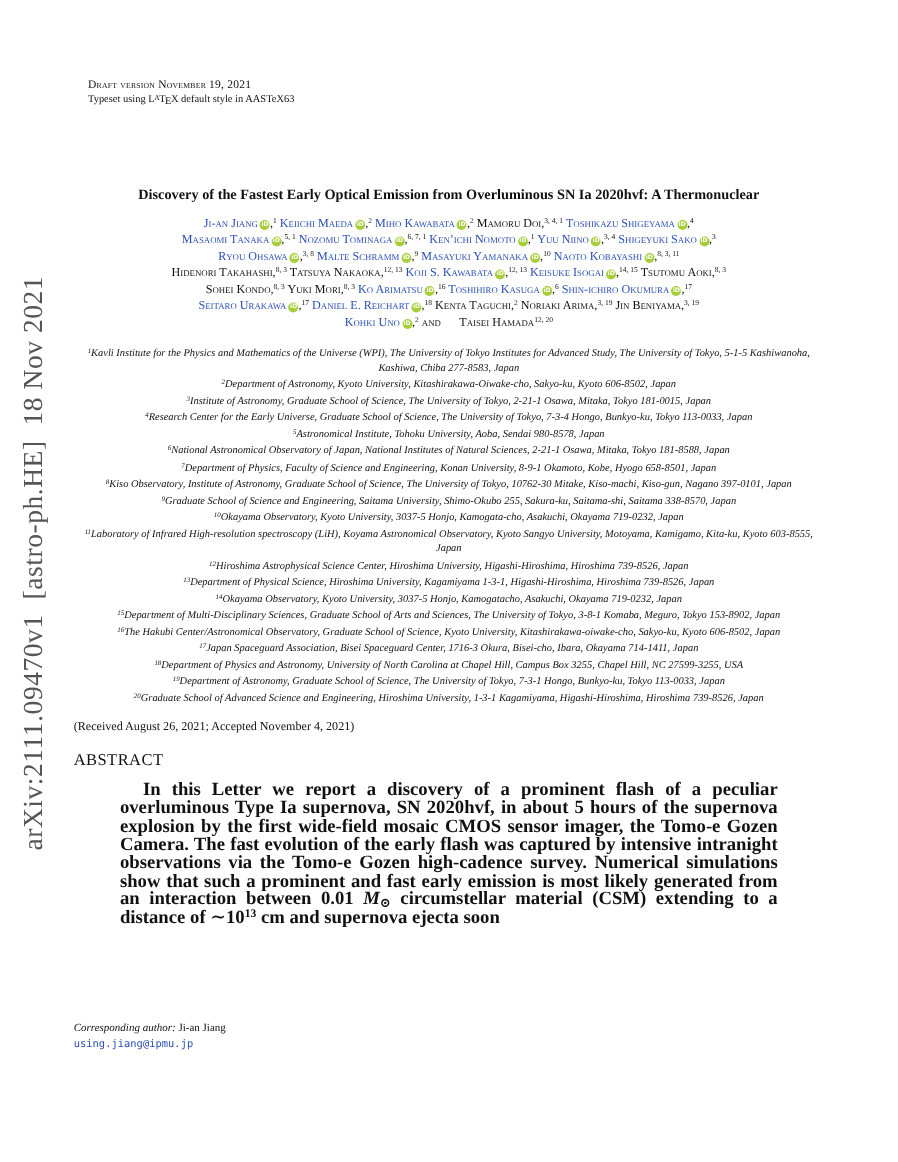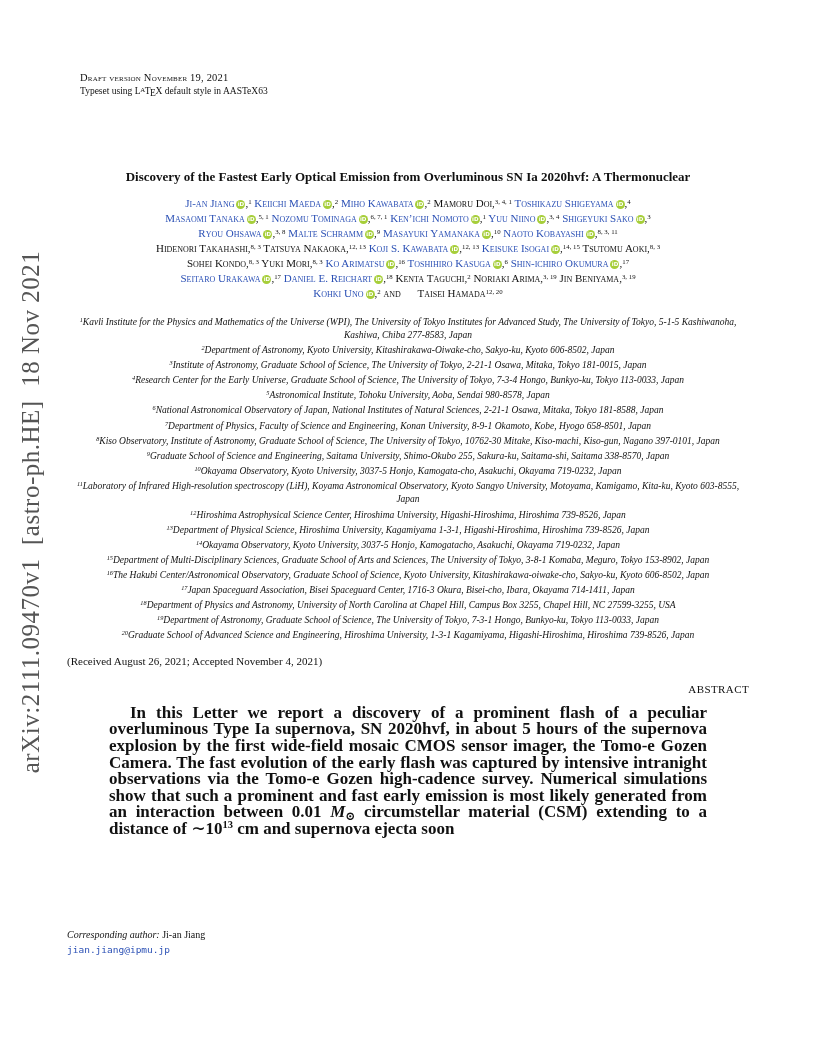--- a/index.html
+++ b/index.html
@@ -45,21 +45,21 @@
     display: inline-block; width: 9px; height: 9px; border-radius: 50%;
     background: #a6ce39; color: #ffffff;
     font-family: "DejaVu Sans", sans-serif; font-variant: normal;
     font-size: 5.5px; line-height: 9px; text-align: center; font-weight: bold;
     vertical-align: 1px; margin-left: 2px;
   }
   .affiliations { margin: 15px auto 0; max-width: 672px; font-style: italic; font-size: 9.5px; line-height: 13.5px; text-align: center; }
   .affiliation { margin-bottom: 1.6px; }
   .affiliation sup { font-size: 0.66em; vertical-align: 0.45em; line-height: 0; }
   .received { margin-top: 12px; text-align: left; font-size: 11px; }
-  .abstract-heading { margin-top: 16px; text-align: right; font-size: 11px; letter-spacing: 0.4px; }
+  .abstract-heading { margin-top: 16px; text-align: left; font-size: 15px; letter-spacing: 0.4px; }
   .abstract-body { margin: 10px auto 0; width: 598px; font-size: 17px; line-height: 16.6px; text-align: justify; text-indent: 21px; font-weight: bold; }
   .abstract-body sup { font-size: 0.62em; vertical-align: 0.55em; line-height: 0; }
   .abstract-body sub { font-size: 0.7em; vertical-align: -0.25em; line-height: 0; }
   .seg-italic { font-style: italic; }
 
   
   .footer { position: absolute; left: 67px; top: 929px; font-size: 10px; }
   .corr-label { font-style: italic; }
   .email {
     display: inline-block; margin-top: 4px;
@@ -114,16 +114,16 @@
         <div class="affiliation"><sup>19</sup><span>Department of Astronomy, Graduate School of Science, The University of Tokyo, 7-3-1 Hongo, Bunkyo-ku, Tokyo 113-0033, Japan</span></div>
         <div class="affiliation"><sup>20</sup><span>Graduate School of Advanced Science and Engineering, Hiroshima University, 1-3-1 Kagamiyama, Higashi-Hiroshima, Hiroshima 739-8526, Japan</span></div>
       </div>
     <div class="received">(Received August 26, 2021; Accepted November 4, 2021)</div>
     <div class="abstract-heading">ABSTRACT</div>
     <p class="abstract-body"><span>In this Letter we report a discovery of a prominent flash of a peculiar overluminous Type Ia supernova, SN 2020hvf, in about 5 hours of the supernova explosion by the first wide-field mosaic CMOS sensor imager, the Tomo-e Gozen Camera. The fast evolution of the early flash was captured by intensive intranight observations via the Tomo-e Gozen high-cadence survey. Numerical simulations show that such a prominent and fast early emission is most likely generated from an interaction between 0.01 </span><span class="seg-italic">M</span><sub>⊙</sub><span> circumstellar material (CSM) extending to a distance of ∼10</span><sup>13</sup><span> cm and supernova ejecta soon</span></p>
   </div>
 
   <div class="footer">
     <div><span class="corr-label">Corresponding author: </span><span>Ji-an Jiang</span></div>
-    <a class="email">jian.jiang@ipmu.jp</a>
+    <a class="email">using.jiang@ipmu.jp</a>
   </div>
 
 </div>
 
 </body></html>

